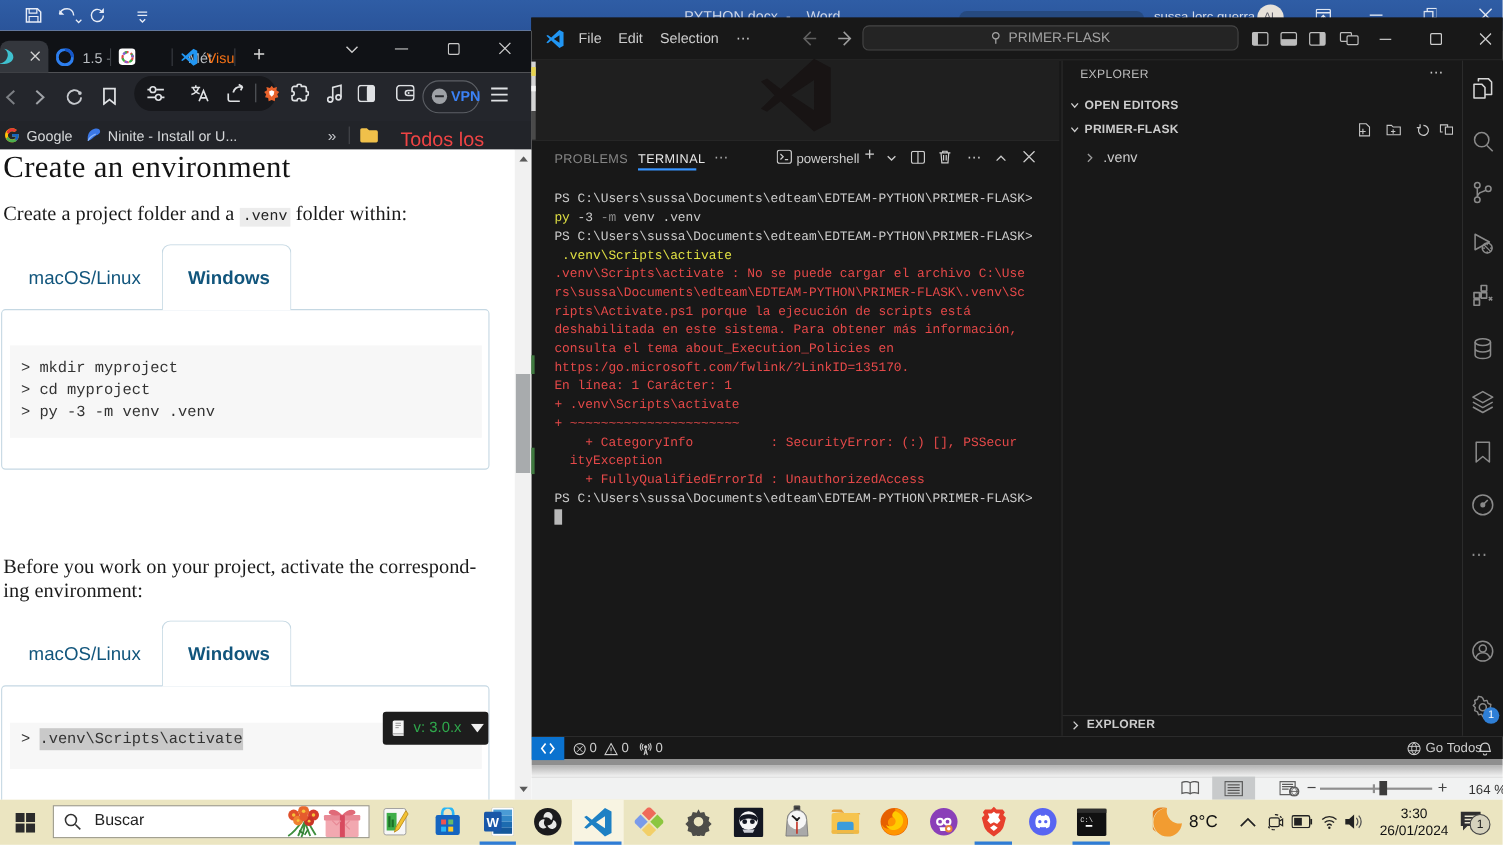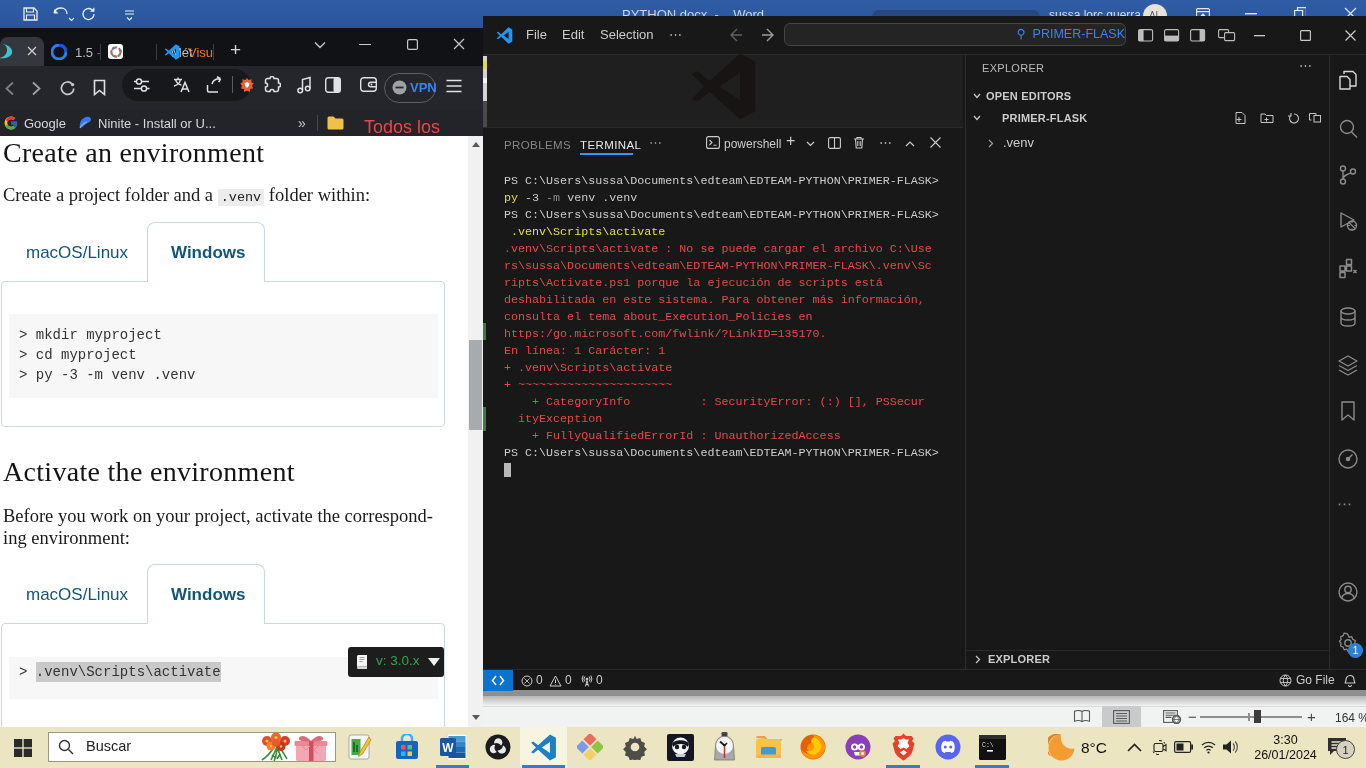--- a/index.html
+++ b/index.html
@@ -111,21 +111,21 @@
       <path fill="#2196f3" d="M74 2 L30 42 12 28 4 32 22 50 4 68 12 72 30 58 74 98 96 86 V14 Z M74 30 V70 L44 50 Z"></path>
     </svg>
     <div class="abs" style="left:43px;top:11px;">File</div>
     <div class="abs" style="left:79px;top:11px;">Edit</div>
     <div class="abs" style="left:117px;top:11px;">Selection</div>
     <div class="abs" style="left:186px;top:11px;letter-spacing:1px;">⋯</div>
     <svg class="abs" style="left:246px;top:12px" width="46" height="14" viewBox="0 0 46 14" fill="none" stroke="#9d9d9d" stroke-width="1.4">
         <path d="M8 1 L2 7 l6 6 M2 7 h11" opacity="0.55"></path>
         <path d="M38 1 l6 6 -6 6 M44 7 h-11"></path>
       </svg>
-    <div class="abs" style="left:301px;top:7px;width:342px;height:23px;background:#242424;border:1px solid #454545;border-radius:6px;color:#3b82f6;font-size:12.5px;text-align:right;line-height:21px;">⚲&nbsp; PRIMER-FLASK</div>
+    <div class="abs" style="left:301px;top:7px;width:342px;height:23px;background:#242424;border:1px solid #454545;border-radius:6px;color:#a3a3a3;font-size:12.5px;text-align:center;line-height:21px;">⚲&nbsp; PRIMER-FLASK</div>
     <svg class="abs" style="left:655px;top:13px" width="106" height="13" viewBox="0 0 106 13" fill="none" stroke="#bdbdbd" stroke-width="1.1">
       <rect x="0.6" y="0.6" width="14" height="11.4" rx="1.5"></rect>
         <rect x="0.6" y="0.6" width="5" height="11.4" fill="#bdbdbd" stroke="none"></rect>
       <rect x="26.6" y="0.6" width="14" height="11.4" rx="1.5"></rect>
         <rect x="26.6" y="6.6" width="14" height="5.4" fill="#bdbdbd" stroke="none"></rect>
       <rect x="52.6" y="0.6" width="14" height="11.4" rx="1.5"></rect>
         <rect x="61.6" y="0.6" width="5" height="11.4" fill="#bdbdbd" stroke="none"></rect>
       <rect x="80.6" y="0.6" width="10" height="8" rx="1"></rect>
         <rect x="86.6" y="3.6" width="10" height="8" rx="1" fill="#181818"></rect>
     </svg>
@@ -194,21 +194,21 @@
   <div id="vsside">
     <div class="abs" style="left:16px;top:7px;font-size:11px;color:#bbbbbb;letter-spacing:0.3px;">EXPLORER</div>
     <div class="abs" style="left:333px;top:3px;font-size:13px;color:#cccccc;">⋯</div>
     <svg class="abs" style="left:7px;top:38px" width="8" height="6" viewBox="0 0 8 6" fill="none" stroke="#cccccc" stroke-width="1.2">
         <path d="M1 1 l3 3.5 L7 1"></path>
       </svg>
     <div class="abs" style="left:20px;top:35px;font-size:11px;font-weight:bold;color:#cccccc;letter-spacing:0.2px;">OPEN EDITORS</div>
     <svg class="abs" style="left:7px;top:60px" width="8" height="6" viewBox="0 0 8 6" fill="none" stroke="#cccccc" stroke-width="1.2">
         <path d="M1 1 l3 3.5 L7 1"></path>
       </svg>
-    <div class="abs" style="left:20px;top:57px;font-size:11px;font-weight:bold;color:#cccccc;letter-spacing:0.2px;margin-left:16px;">PRIMER-FLASK</div>
+    <div class="abs" style="left:20px;top:57px;font-size:11px;font-weight:bold;color:#cccccc;letter-spacing:0.2px;">PRIMER-FLASK</div>
     <svg class="abs" style="left:269px;top:56px" width="86" height="14" viewBox="0 0 86 14" fill="none" stroke="#c5c5c5" stroke-width="1">
       <path d="M1 1.5 h6 l3 3 v8 h-9 z M4 6 v5 M1.5 8.5 h5"></path>
       <path d="M26 3 h4 l1.5 1.5 h6.5 v7 h-12 z M31.5 6.5 v4 M29.5 8.5 h4"></path>
       <path d="M59 3 a4.5 4.5 0 1 1-3.4 1.6 M56 2 v3 h-3" stroke-width="1.1"></path>
       <rect x="79" y="4.5" width="6.5" height="6.5"></rect>
         <path d="M81 4.5 v-2 h-6.5 v6.5 h2"></path>
     </svg>
     <svg class="abs" style="left:22px;top:84px" width="6" height="9" viewBox="0 0 6 9" fill="none" stroke="#9d9d9d" stroke-width="1.2">
         <path d="M1 1 l3.5 3.5 L1 8"></path>
       </svg>
@@ -286,21 +286,21 @@
     <div class="abs" style="left:82px;top:3px;">0</div>
     <svg class="abs" style="left:98px;top:5px" width="12" height="12" viewBox="0 0 12 12" fill="none" stroke="#cccccc" stroke-width="1">
         <path d="M3.8 1.5 a4 4 0 0 0 0 5 M2.2 0.5 a6.5 6.5 0 0 0 0 7 M8.2 1.5 a4 4 0 0 1 0 5 M9.8 0.5 a6.5 6.5 0 0 1 0 7 M6 5.5 L4.5 11.5 M6 5.5 L7.5 11.5 M4.8 9.5 h2.4"></path>
         <circle cx="6" cy="4" r="1" fill="#cccccc"></circle>
       </svg>
     <div class="abs" style="left:113px;top:3px;">0</div>
     <svg class="abs" style="left:796px;top:4px" width="13" height="13" viewBox="0 0 13 13" fill="none" stroke="#cccccc" stroke-width="1">
         <circle cx="6.5" cy="6.5" r="5.5"></circle>
         <path d="M1.2 4.5 h10.6 M1.2 8.5 h10.6 M6.5 1 a8 8 0 0 1 0 11 M6.5 1 a8 8 0 0 0 0 11" stroke-width="0.9"></path>
       </svg>
-    <div class="abs" style="left:813px;top:3px;">Go File</div>
+    <div class="abs" style="left:813px;top:3px;">Go Todos</div>
     <svg class="abs" style="left:861px;top:4px" width="12" height="13" viewBox="0 0 12 13" fill="none" stroke="#cccccc" stroke-width="1.1">
         <path d="M6 1.5 c2.5 0 4 2 4 4.5 l0.8 3 H1.2 L2 6 c0-2.5 1.5-4.5 4-4.5 z M4.5 11 a1.5 1.5 0 0 0 3 0"></path>
       </svg>
   </div>
 </div>
 <div class="abs" style="left:483px;top:56px;width:4px;height:45px;background:#d4d4d4;z-index:5;">
   <div class="abs" style="left:0;top:5px;width:4px;height:8px;background:#e8d44e;"></div>
   <div class="abs" style="left:0;top:22px;width:4px;height:5px;background:#f5f5f5;"></div>
   </div>
 <div class="abs" style="left:483px;top:101px;width:4px;height:26px;background:#4a4a4a;z-index:5;"></div>
@@ -433,21 +433,20 @@
     <div class="abs serif" style="left:3px;top:3px;font-size:28px;line-height:28px;letter-spacing:0.3px;color:#141414;">Create an environment</div>
     <div class="abs serif" style="left:3px;top:48px;font-size:18.5px;line-height:22px;color:#1a1a1a;">Create a project folder and a <span class="mono" style="font-size:13.5px;background:#ececec;padding:1px 3px;color:#222;">.venv</span> folder within:</div>
 
     <div class="abs" style="left:147px;top:86px;width:118px;height:60px;background:#fff;border:1px solid #c5d8e3;border-bottom:none;border-radius:8px 8px 0 0;z-index:2;"></div>
     <div class="abs" style="left:1px;top:145px;width:444px;height:146px;background:#fff;border:1px solid #c5d8e3;border-radius:4px;z-index:1;"></div>
     <div class="abs" style="left:26px;top:107px;font-size:17px;color:#11557c;z-index:3;">macOS/Linux</div>
     <div class="abs" style="left:171px;top:107px;font-size:17px;font-weight:bold;color:#11557c;z-index:3;">Windows</div>
     <div class="abs mono" style="left:9px;top:178px;width:429px;height:84px;background:#f7f7f7;z-index:3;font-size:14px;line-height:20px;color:#333;padding:11px 0 0 10px;white-space:pre;">&gt; mkdir myproject
 &gt; cd myproject
 &gt; py -3 -m venv .venv</div>
-    <div class="abs serif" style="left:3px;top:322px;font-size:28px;line-height:28px;letter-spacing:0.3px;color:#141414;">Activate the environment</div>
     <div class="abs serif" style="left:3px;top:369px;font-size:18.5px;line-height:22px;color:#1a1a1a;">Before you work on your project, activate the correspond-<br>ing environment:</div>
 
     <div class="abs" style="left:147px;top:428px;width:118px;height:60px;background:#fff;border:1px solid #c5d8e3;border-bottom:none;border-radius:8px 8px 0 0;z-index:2;"></div>
     <div class="abs" style="left:1px;top:487px;width:444px;height:140px;background:#fff;border:1px solid #c5d8e3;border-radius:4px;z-index:1;"></div>
     <div class="abs" style="left:26px;top:449px;font-size:17px;color:#11557c;z-index:3;">macOS/Linux</div>
     <div class="abs" style="left:171px;top:449px;font-size:17px;font-weight:bold;color:#11557c;z-index:3;">Windows</div>
     <div class="abs mono" style="left:9px;top:521px;width:429px;height:42px;background:#f7f7f7;z-index:3;font-size:14px;line-height:20px;color:#333;padding:5px 0 0 10px;white-space:pre;">&gt; <span style="background:#c9c9c9;padding:2px 0;">.venv\Scripts\activate</span></div>
     <div class="abs" style="left:348px;top:511px;width:96px;height:30px;background:#1d1d1d;border-radius:3px;z-index:4;padding-left:24px;">
       <svg class="abs" style="left:6px;top:7px" width="16" height="16" viewBox="0 0 16 16">
           <path d="M3 2.5 C3 1.7 3.7 1 4.5 1 H13 v11.5 H4.5 C3.7 12.5 3 13.2 3 14 z" fill="#f5f5f5"></path>

